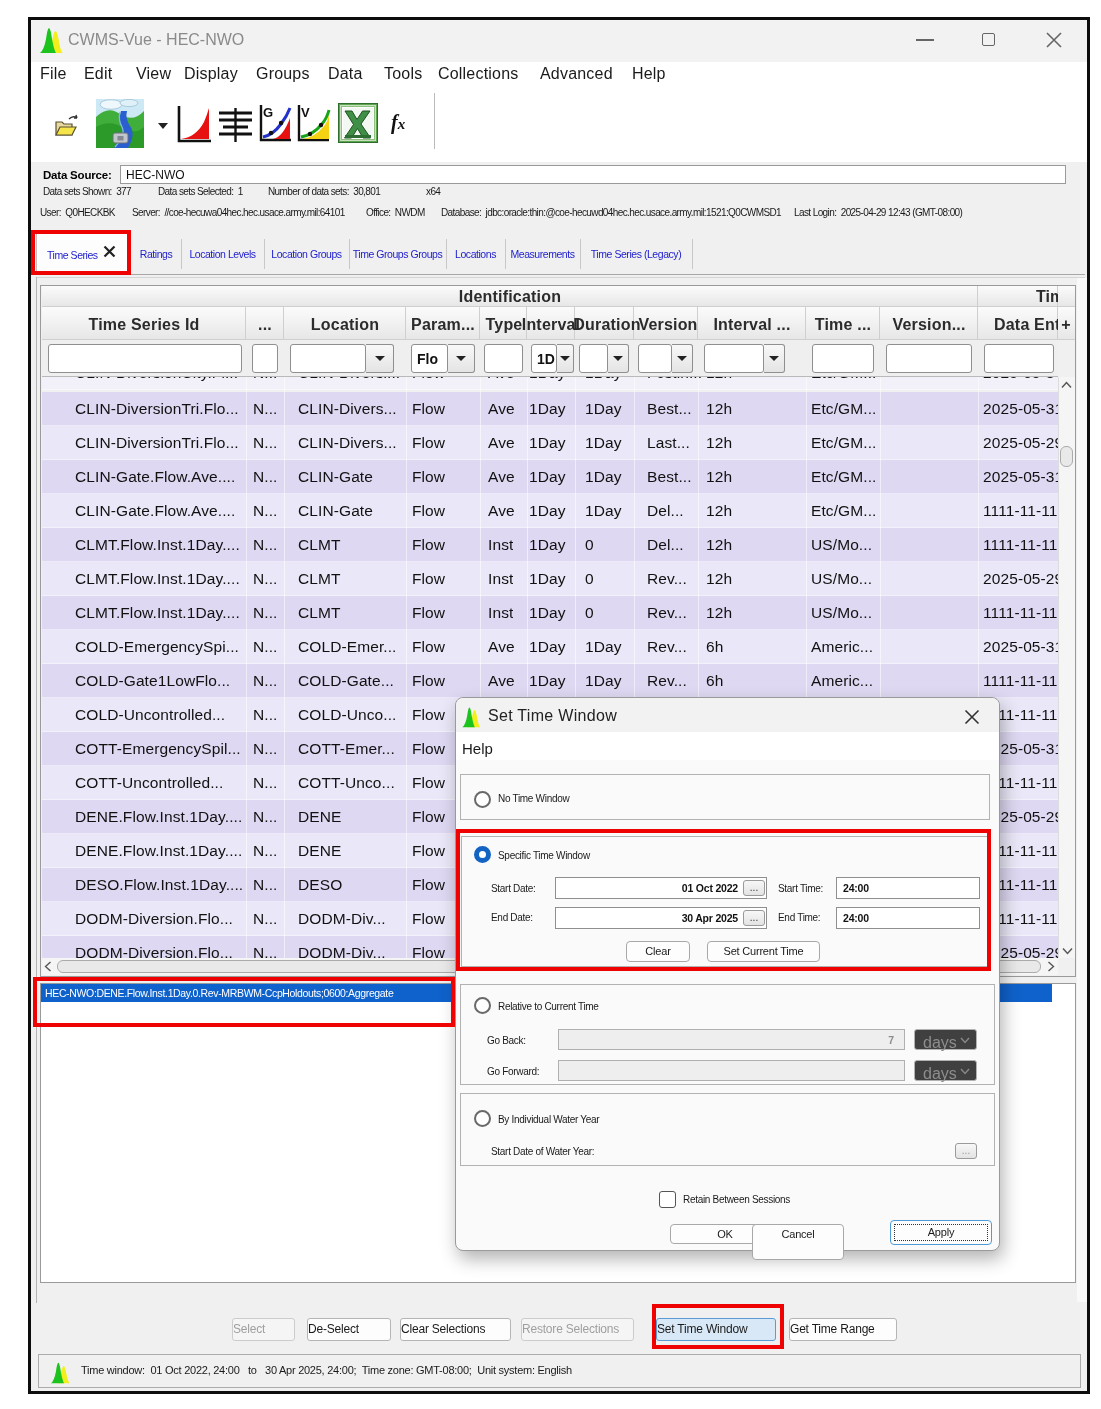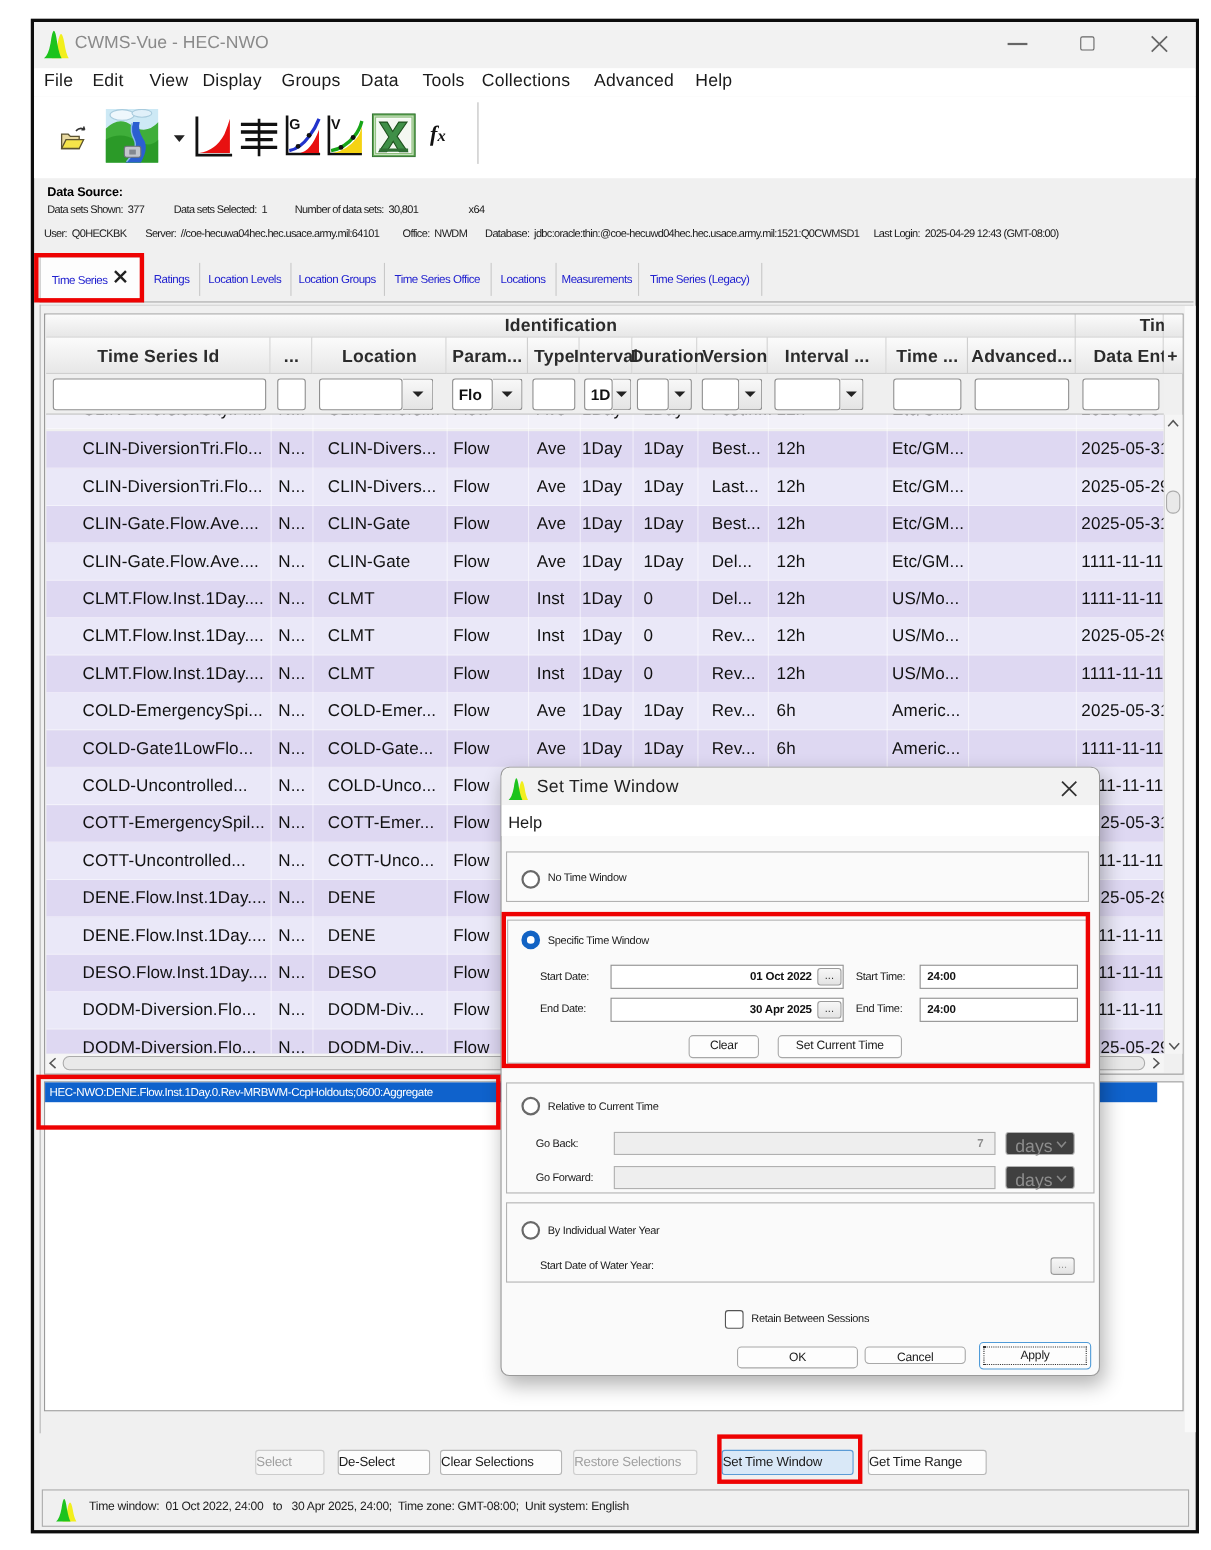--- a/index.html
+++ b/index.html
@@ -150,39 +150,40 @@
     <rect x="4.5" y="4.5" width="31" height="31" fill="#f4f8f2" stroke="#ffffff"></rect>
     <path d="M7 8 L14 8 L19 16.5 L24.5 8 L32 8 L23 21 L32.5 35 L25 35 L19.5 25.5 L13.5 35 L6.5 35 L15.5 21.5 Z" fill="#3f8f47" stroke="#1e521e" stroke-width="1"></path>
     <path d="M7 32 L33 32 L33 35 L7 35 Z" fill="#2f6e33"></path>
   </svg>
 
   <div class="abs" style="left:391px;top:111px;font-size:20px;font-weight:bold;font-style:italic;font-family:'Liberation Serif',serif;color:#111">f<span style="font-size:15px">x</span></div>
 
   <div class="abs" style="left:434px;top:93px;width:1px;height:56px;background:#bbb"></div>
 
   <div class="abs txt lbl-b" style="left:43px;top:169px;font-size:11.5px;letter-spacing:-0.2px">Data Source:</div>
+  <div class="abs txt" id="dsinput">HEC-NWO</div>
   <div class="abs txt info1" style="left:43px;top:186px">Data sets Shown:&nbsp; 377</div>
   <div class="abs txt info1" style="left:158px;top:186px">Data sets Selected:&nbsp; 1</div>
   <div class="abs txt info1" style="left:268px;top:186px">Number of data sets:&nbsp; 30,801</div>
   <div class="abs txt info1" style="left:426px;top:186px">x64</div>
   <div class="abs txt info1" style="left:40px;top:207px">User:&nbsp; Q0HECKBK</div>
   <div class="abs txt info1" style="left:132px;top:207px">Server:&nbsp; //coe-hecuwa04hec.hec.usace.army.mil:64101</div>
   <div class="abs txt info1" style="left:366px;top:207px">Office:&nbsp; NWDM</div>
   <div class="abs txt info1" style="left:441px;top:207px">Database:&nbsp; jdbc:oracle:thin:@coe-hecuwd04hec.hec.usace.army.mil:1521:Q0CWMSD1</div>
   <div class="abs txt info1" style="left:794px;top:207px">Last Login:&nbsp; 2025-04-29 12:43 (GMT-08:00)</div>
 
   <div class="abs" id="tabbar"></div>
   <div class="tab" style="left:36px;width:95px;background:#fdfdfd;border:1px solid #c0c0c0;border-bottom:none;text-align:left;padding-left:10px">Time Series</div>
   <svg class="abs" style="left:103px;top:245px" width="13" height="13" viewBox="0 0 13 13">
       <path d="M1.5 1.5 L11.5 11.5 M11.5 1.5 L1.5 11.5" stroke="#222" stroke-width="2.2"></path>
     </svg>
   <div class="tab" style="left:131px;width:50px">Ratings</div>
   <div class="tab" style="left:181px;width:83px">Location Levels</div>
   <div class="tab" style="left:264px;width:85px">Location Groups</div>
-  <div class="tab" style="left:349px;width:97px">Time Series Office</div>
+  <div class="tab" style="left:349px;width:97px">Time Groups Groups</div>
   <div class="tab" style="left:446px;width:59px">Locations</div>
   <div class="tab" style="left:505px;width:75px">Measurements</div>
   <div class="tab" style="left:580px;width:112px">Time Series (Legacy)</div>
   <div class="tabsep" style="left:181px"></div>
   <div class="tabsep" style="left:264px"></div>
   <div class="tabsep" style="left:349px"></div>
   <div class="tabsep" style="left:446px"></div>
   <div class="tabsep" style="left:505px"></div>
   <div class="tabsep" style="left:580px"></div>
   <div class="tabsep" style="left:692px"></div>
@@ -215,21 +216,21 @@
   <div class="hlabel" style="left:144px;top:316px">Time Series Id</div>
   <div class="hlabel" style="left:265px;top:316px">...</div>
   <div class="hlabel" style="left:345px;top:316px">Location</div>
   <div class="hlabel" style="left:443px;top:316px">Param...</div>
   <div class="hlabel" style="left:504px;top:316px">Type</div>
   <div class="hlabel" style="left:551px;top:316px">Interval</div>
   <div class="hlabel" style="left:607px;top:316px">Duration</div>
   <div class="hlabel" style="left:668px;top:316px">Version</div>
   <div class="hlabel" style="left:752px;top:316px">Interval ...</div>
   <div class="hlabel" style="left:843px;top:316px">Time ...</div>
-  <div class="hlabel" style="left:929px;top:316px">Advanced...</div>
+  <div class="hlabel" style="left:929px;top:316px">Version...</div>
   <div class="abs" style="left:978px;top:307px;width:80px;height:33px;overflow:hidden">
       <span class="hlabel" style="left:16px;top:9px;position:absolute;transform:none">Data Entry...</span>
     </div>
   <div class="hlabel" style="left:1066px;top:316px">+</div>
 
   <div class="abs" style="left:42px;top:340px;width:1016px;height:37px;background:#efefef;border-bottom:1px solid #b9b9b9"></div>
   <div class="finput" style="left:48px;top:344px;width:194px"></div>
   <div class="finput" style="left:252px;top:344px;width:26px"></div>
   <div class="finput" style="left:290px;top:344px;width:76px"></div>
     <div class="fcombo-arrow" style="left:366px;top:344px;width:28px"></div>
@@ -595,20 +596,20 @@
 
   <div class="grp" style="left:460px;top:1093px;width:535px;height:73px"></div>
   <div class="radio" style="left:474px;top:1110px"></div>
   <div class="dlbl" style="left:498px;top:1114px">By Individual Water Year</div>
   <div class="dlbl" style="left:491px;top:1146px">Start Date of Water Year:</div>
   <div class="dotbtn" style="left:955px;top:1143px;width:22px;height:16px;line-height:13px;color:#999">...</div>
 
   <div class="abs" style="left:659px;top:1191px;width:17px;height:17px;background:#fff;border:1.5px solid #555;border-radius:3px"></div>
   <div class="dlbl" style="left:683px;top:1194px">Retain Between Sessions</div>
   <div class="dbtn" style="left:670px;top:1224px;width:110px;height:20px;line-height:18px">OK</div>
-  <div class="dbtn" style="left:786px;top:1224px;width:92px;height:16px;line-height:18px">Cancel</div>
+  <div class="dbtn" style="left:752px;top:1224px;width:92px;height:36px;line-height:18px">Cancel</div>
   <div class="dbtn" style="left:890px;top:1220px;width:102px;height:25px;line-height:23px;border:1.5px solid #4f9bd8;border-radius:4px"><span style="position:absolute;left:3px;top:3px;right:3px;bottom:3px;border:1px dotted #333"></span>Apply</div>
 
   <div class="red" style="left:31px;top:230px;width:100px;height:45px"></div>
   <div class="red" style="left:456px;top:829px;width:535px;height:142px"></div>
   <div class="red" style="left:33px;top:977px;width:422px;height:50px"></div>
   <div class="red" style="left:652px;top:1304px;width:132px;height:45px"></div>
 </div>
 
 </body></html>

